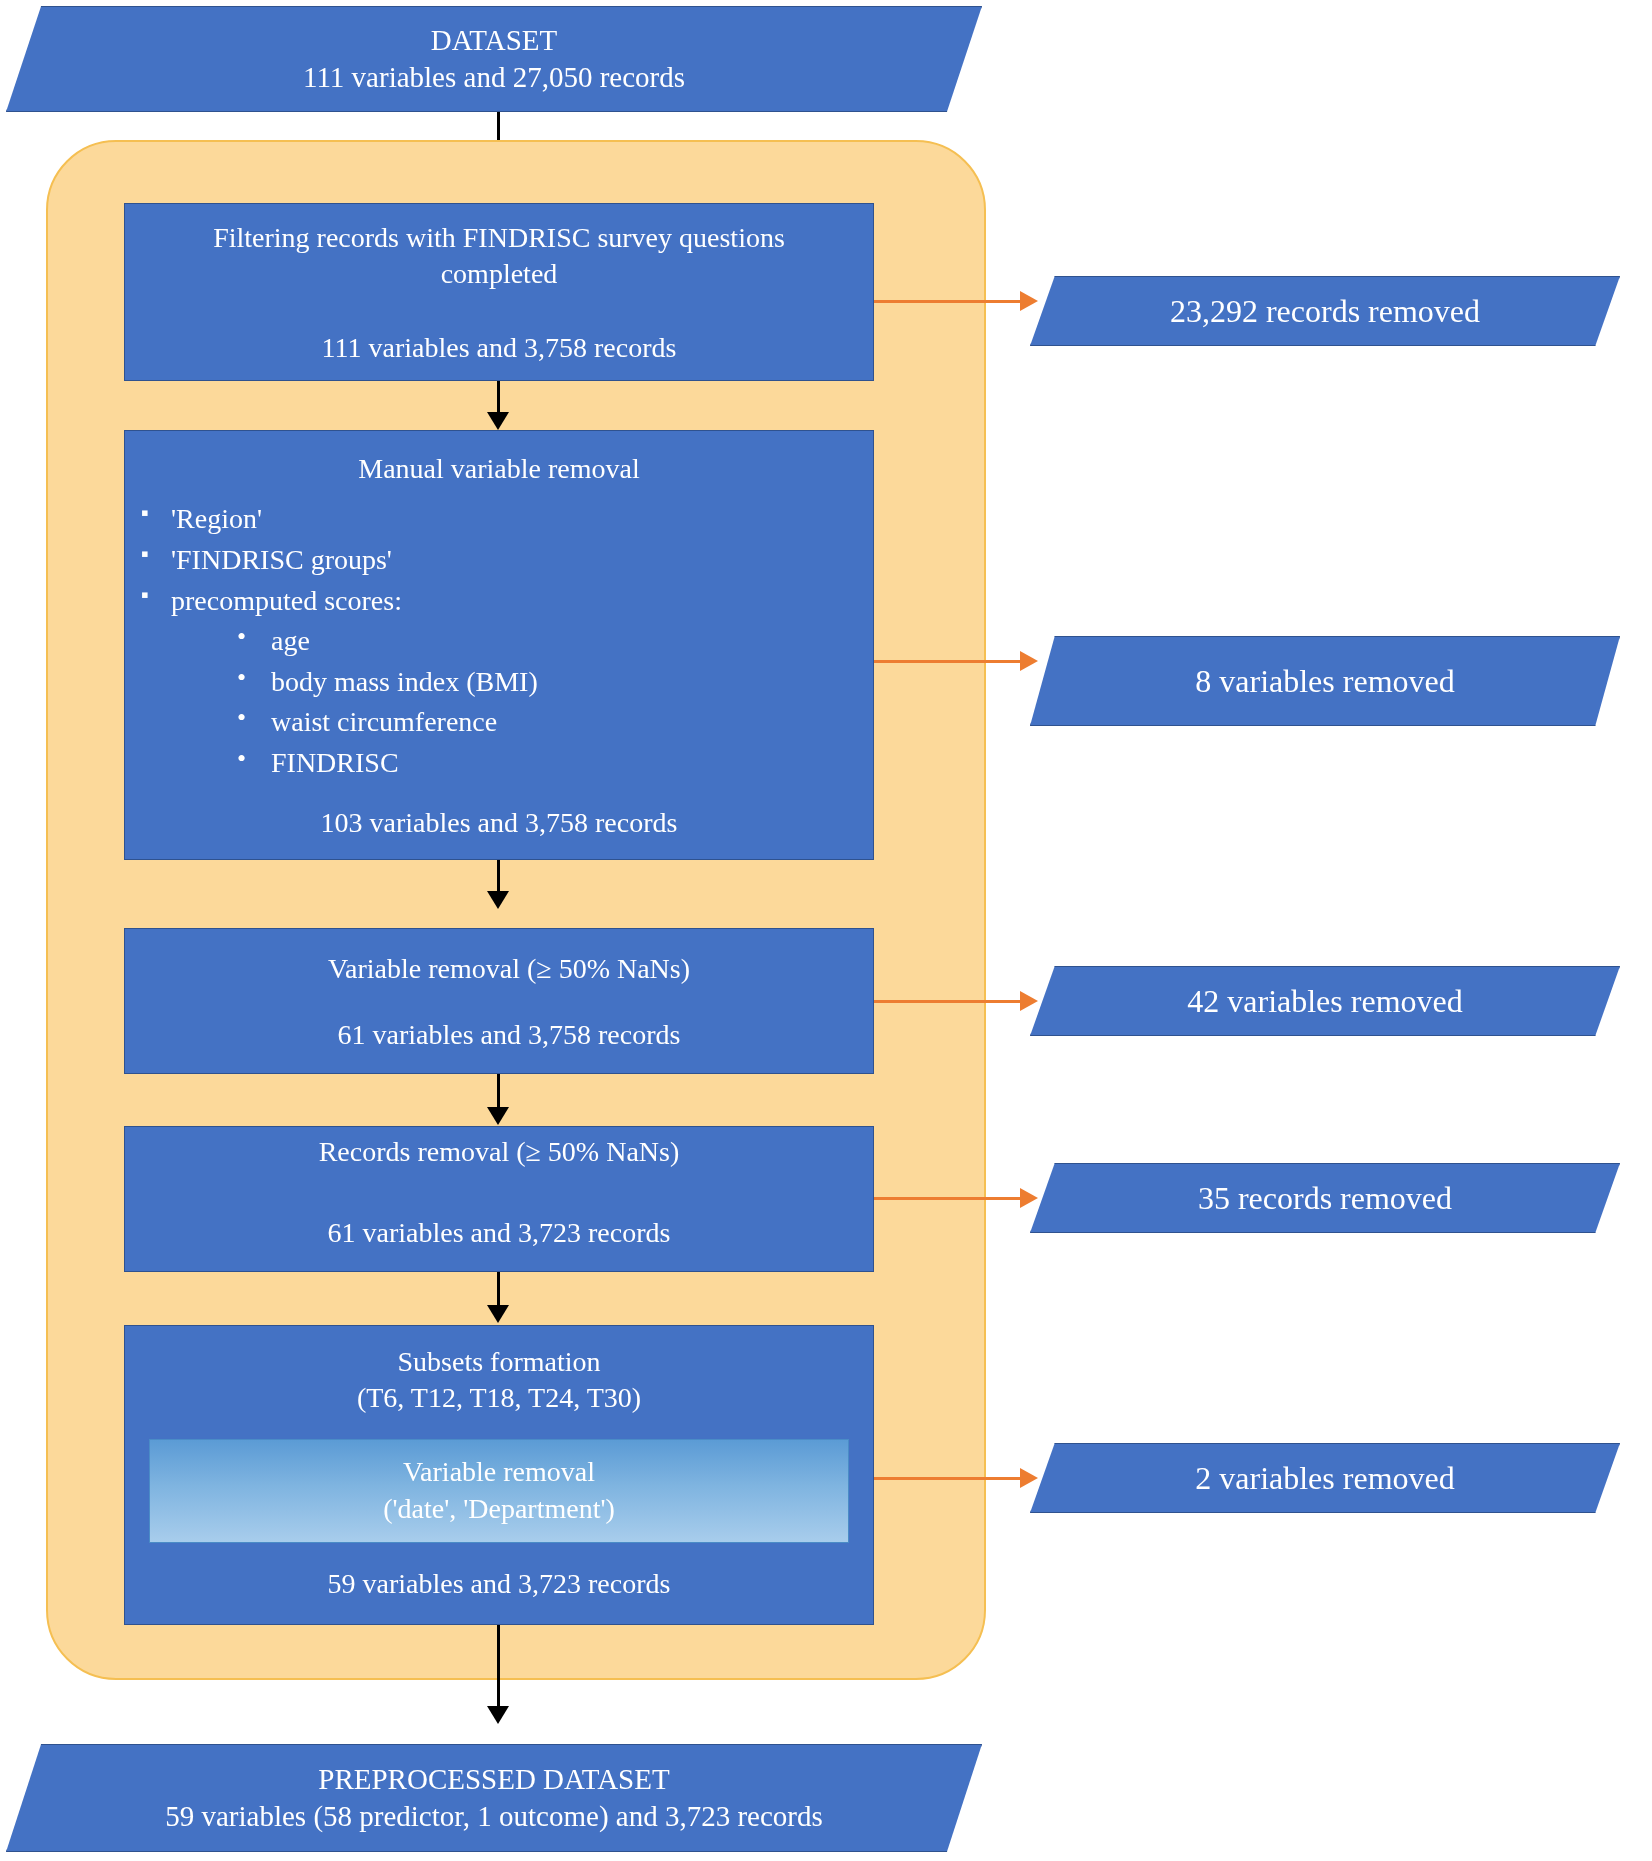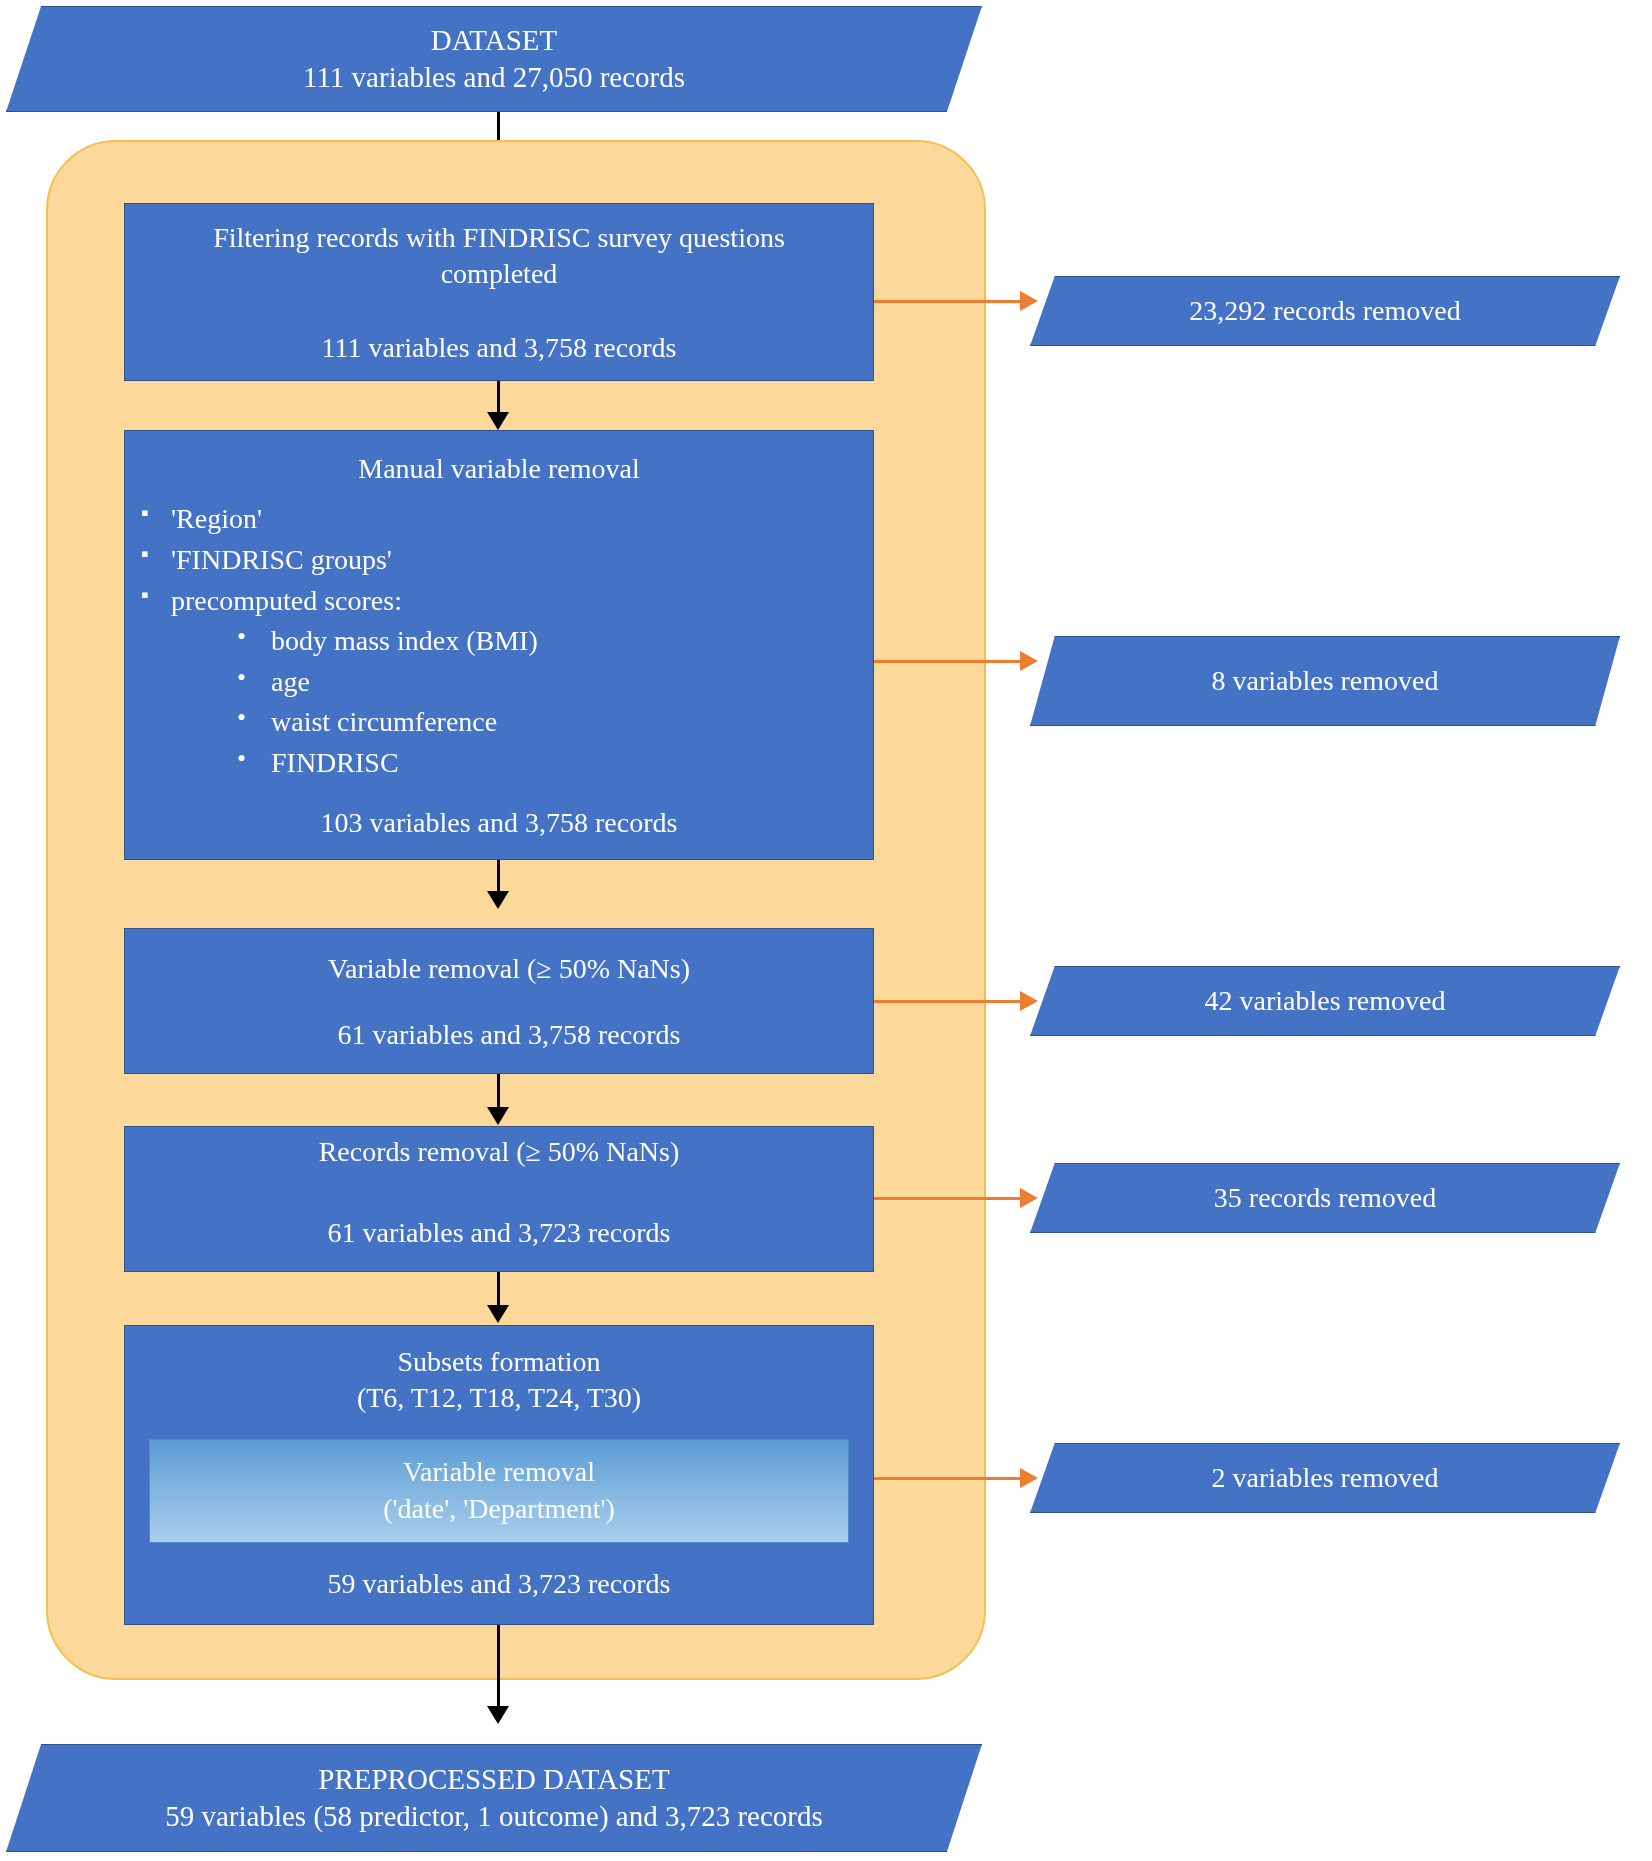--- a/index.html
+++ b/index.html
@@ -70,21 +70,21 @@
     position: absolute;
     width: 0; height: 0;
     border-top: 10px solid transparent;
     border-bottom: 10px solid transparent;
     border-left: 18px solid #ed7d31;
   }
 
   
   .t-dataset      { font-size: 29px; }
   .t-box          { font-size: 28px; }
-  .t-side         { font-size: 28px; }
+  .t-side         { font-size: 32px; }
   .t-bottom       { font-size: 29px; }
 
   ul.bul {
     list-style: none;
     margin: 0;
     padding: 0;
     text-align: left;
   }
   ul.bul > li {
     position: relative;
@@ -163,22 +163,22 @@
 <div class="arrow-head-down" style="left:487px; top:412px;"></div>
 
 <div class="pbox t-box" style="left:124px; top:430px; width:750px; height:430px; padding-top:20px;">
   <div style="text-align:center;">Manual variable removal</div>
   <ul class="bul" style="margin-top:12px;">
     <li>'Region'</li>
     <li>'FINDRISC groups'</li>
     <li>precomputed scores:</li>
   </ul>
   <ul class="sub">
+    <li>age</li>
     <li>body mass index (BMI)</li>
-    <li>age</li>
     <li>waist circumference</li>
     <li>FINDRISC</li>
   </ul>
   <div style="flex:1"></div>
   <div style="padding-bottom:18px;">103 variables and 3,758 records</div>
 </div>
 
 <div class="arrow-h" style="left:874px; top:660px; width:150px;"></div>
 <div class="arrow-head-right" style="left:1020px; top:651px;"></div>
 

